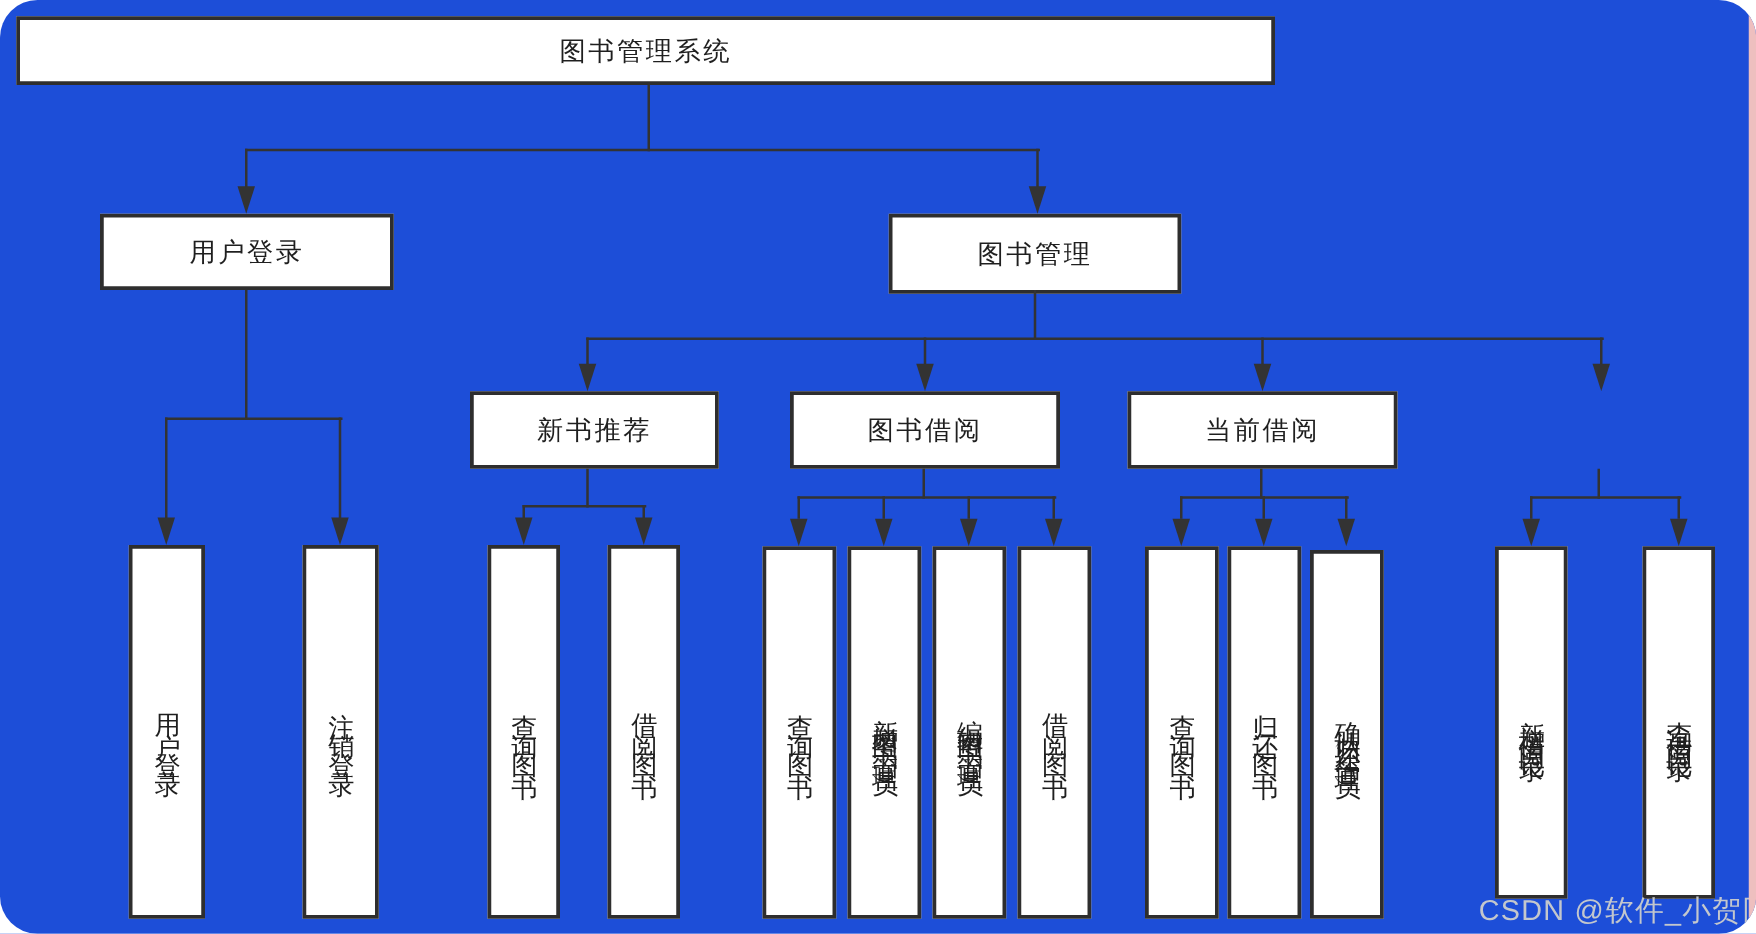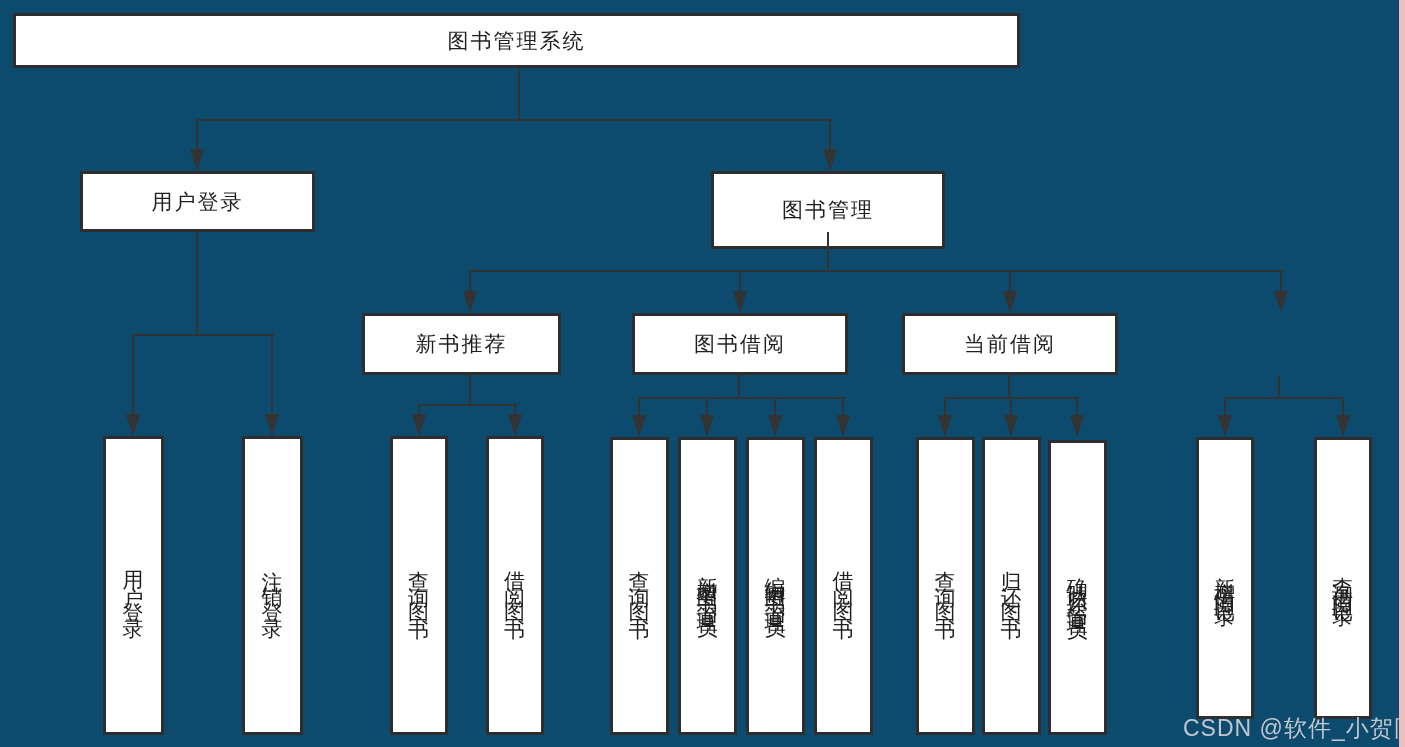--- a/index.html
+++ b/index.html
@@ -11,22 +11,23 @@
   }
   html,body{margin:0;padding:0;}
   body{
     font-family:"Liberation Sans","DejaVu Sans",sans-serif;
     background:#ffffff;
   }
   #canvas{
     position:relative;
     width:1405px;
     height:747px;
-    background:#0c4a6e;
+    background:#1d4ed8;
     overflow:hidden;
+    border-radius:30px;
   }
   .hbox{
     position:absolute;
     box-sizing:border-box;
     border:3px solid var(--border);
     background:#ffffff;
     display:flex;
     align-items:center;
     justify-content:center;
   }
@@ -91,25 +92,25 @@
 
 <div id="canvas">
 
   <div class="hbox" style="left:13px;top:13px;width:1007px;height:55px">
     <span>图书管理系统</span>
   </div>
 
   <div class="hbox" style="left:80px;top:171px;width:235px;height:61px">
     <span>用户登录</span>
   </div>
-  <div class="hbox" style="left:711px;top:171px;width:234px;height:78px">
+  <div class="hbox" style="left:711px;top:171px;width:234px;height:64px">
     <span>图书管理</span>
   </div>
 
-  <div class="hbox" style="left:362px;top:313px;width:199px;height:62px">
+  <div class="hbox" style="left:376px;top:313px;width:199px;height:62px">
     <span>新书推荐</span>
   </div>
   <div class="hbox" style="left:902px;top:313px;width:216px;height:62px">
     <span>当前借阅</span>
   </div>
   <div class="hbox" style="left:632px;top:313px;width:216px;height:62px">
     <span>图书借阅</span>
   </div>
 
   <div class="vbox" style="left:103px;top:436px;width:61px;height:299px">

